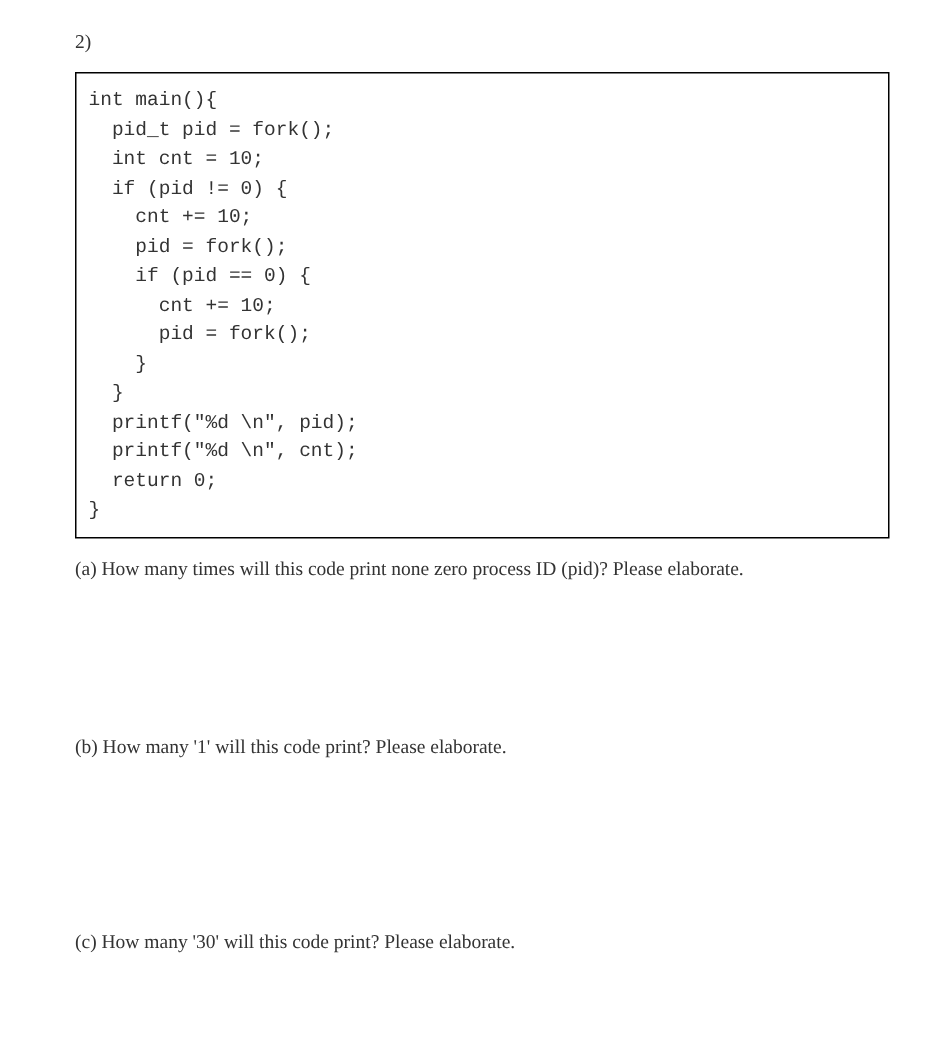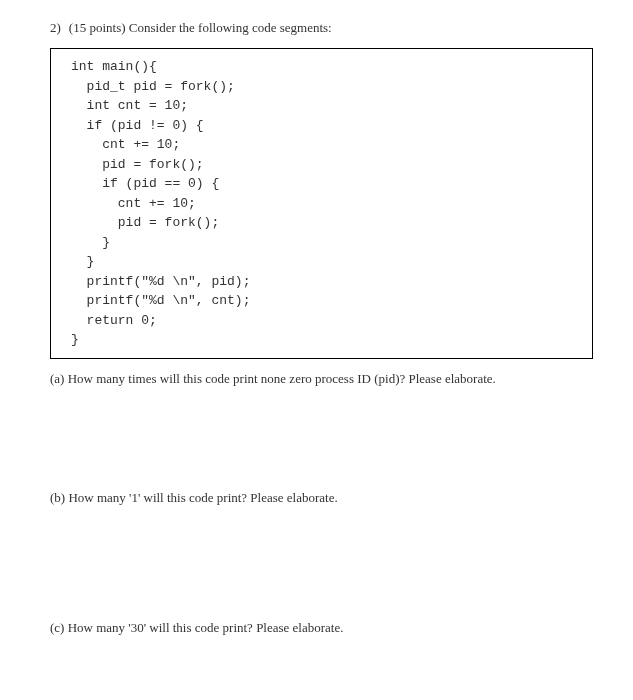--- a/index.html
+++ b/index.html
@@ -16,21 +16,21 @@
       padding: 20px 40px 20px 50px;
     }
     .question-header {
       font-size: 13px;
       margin-bottom: 12px;
       display: flex;
       gap: 8px;
     }
     .code-box {
       border: 1px solid #000;
-      padding: 8px 20px;
+      padding: 8px 8px;
       font-family: 'Courier New', Courier, monospace;
       font-size: 13px;
       line-height: 1.5;
       white-space: pre;
       color: #333;
       margin-bottom: 10px;
     }
     .sub-question {
       font-size: 13px;
       margin-top: 0;
@@ -41,21 +41,20 @@
     }
     .sub-b {
       margin-bottom: 110px;
     }
   </style>
 </head>
 <body>
 
 <div class="question-header">
   <span>2)</span>
-  <span>(15 points) Consider the following code segments:</span>
 </div>
 
 <div class="code-box">int main(){
   pid_t pid = fork();
   int cnt = 10;
   if (pid != 0) {
     cnt += 10;
     pid = fork();
     if (pid == 0) {
       cnt += 10;

